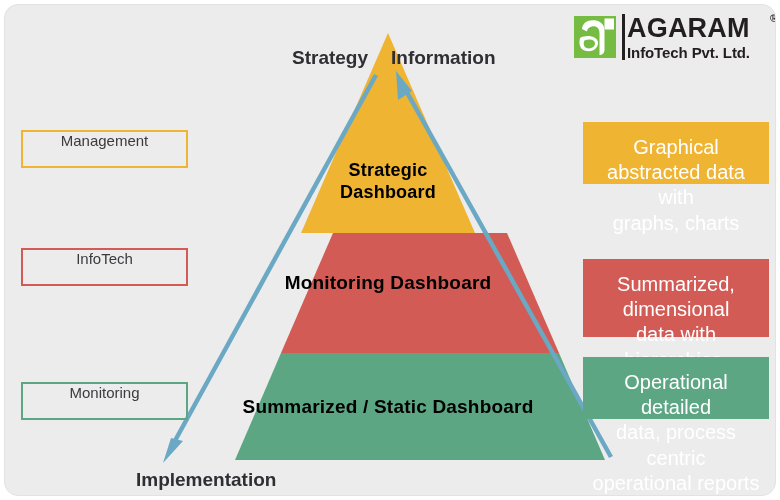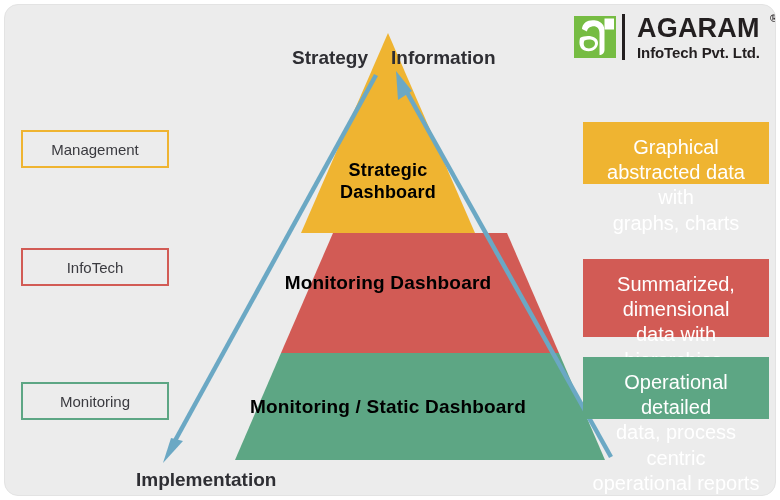--- a/index.html
+++ b/index.html
@@ -59,21 +59,21 @@
     position: relative;
     width: 42px;
     height: 42px;
     flex: 0 0 42px;
   }
   .logo-text {
     display: flex;
     flex-direction: column;
     line-height: 1;
     color: #231f20;
-    padding-left: 12px;
+    padding-left: 2px;
     border-left: 3px solid #231f20;
     padding-top: 1px;
   }
   .logo-name {
     font-size: 27px;
     font-weight: bold;
     letter-spacing: 0.2px;
     font-family: "Liberation Sans", sans-serif;
   }
   .logo-sub {
@@ -114,26 +114,25 @@
     letter-spacing: 0.2px;
   }
   #tier-strategic  { left: 303px; top: 155px; width: 160px; font-size: 18px; }
   #tier-analytical { left: 258px; top: 266px; width: 250px; font-size: 19px; }
   #tier-operational{ left: 198px; top: 390px; width: 370px; font-size: 19px; }
 
   
   .left-box {
     position: absolute;
     left: 16px;
-    width: 148px;
+    width: 167px;
     height: 38px;
     background: transparent;
     border: 2px solid #c2410c;
     display: flex;
-    align-items: center;
     justify-content: center;
     box-sizing: border-box;
     color: #3a3a3f;
     font-size: 15px;
   }
   #box-management { top: 125px; border-color: #EFB431; }
   #box-analysis   { top: 243px; border-color: #D25B55; }
   #box-monitoring { top: 377px; border-color: #5DA684; }
 
   
@@ -197,21 +196,21 @@
     </div>
 
     <div class="corner-label" id="label-strategy">Strategy</div>
     <div class="corner-label" id="label-information">Information</div>
     <div class="corner-label" id="label-implementation">Implementation</div>
     <div class="corner-label" id="label-data">Data</div>
 
     <div class="tier-caption" id="tier-strategic">Strategic
 Dashboard</div>
     <div class="tier-caption" id="tier-analytical">Monitoring Dashboard</div>
-    <div class="tier-caption" id="tier-operational">Monitoring / Static Dashboard</div>
+    <div class="tier-caption" id="tier-operational">Summarized / Static Dashboard</div>
 
     <div class="left-box" id="box-management">
       <span>Management</span>
     </div>
     <div class="left-box" id="box-analysis">
       <span>InfoTech</span>
     </div>
     <div class="left-box" id="box-monitoring">
       <span>Monitoring</span>
     </div>

